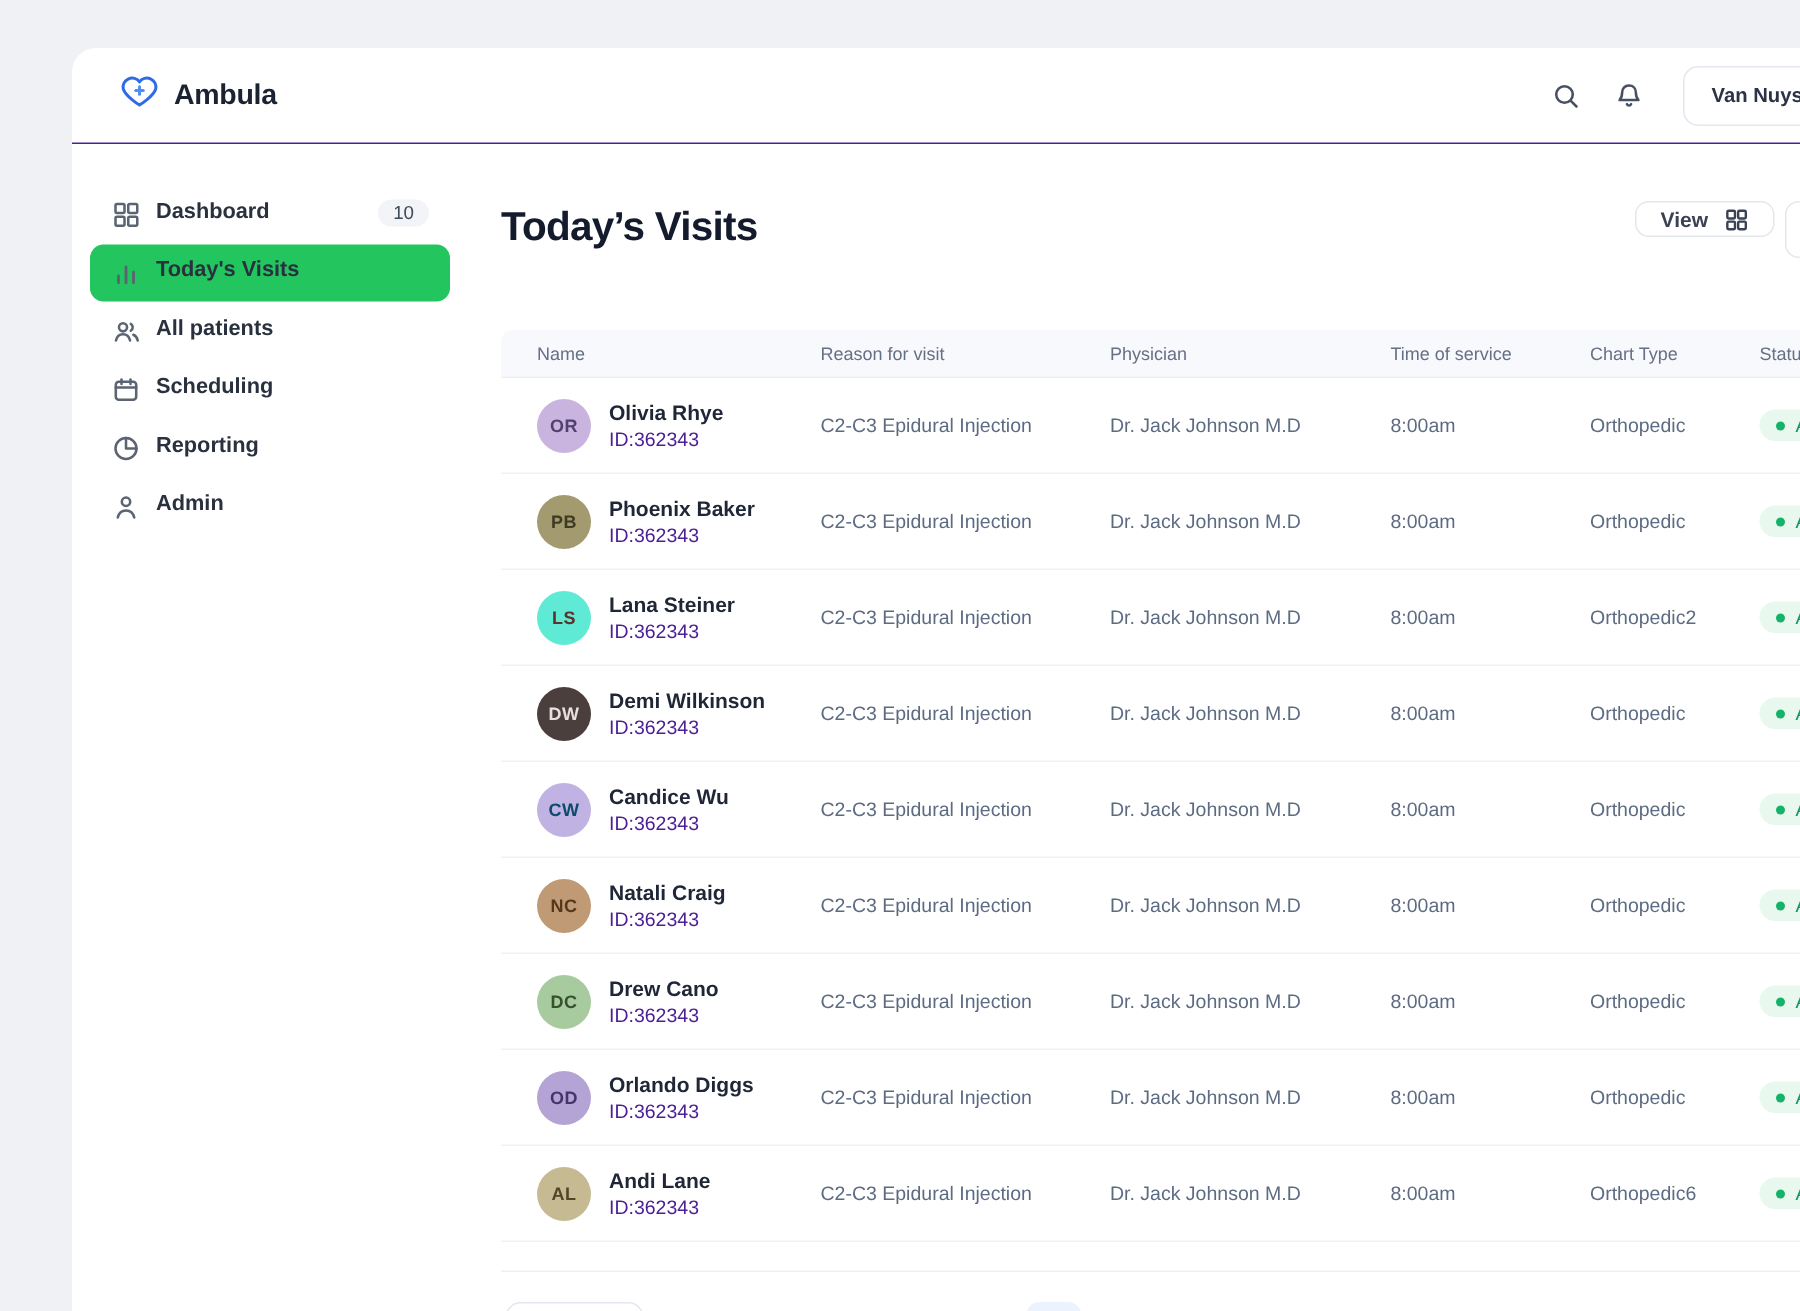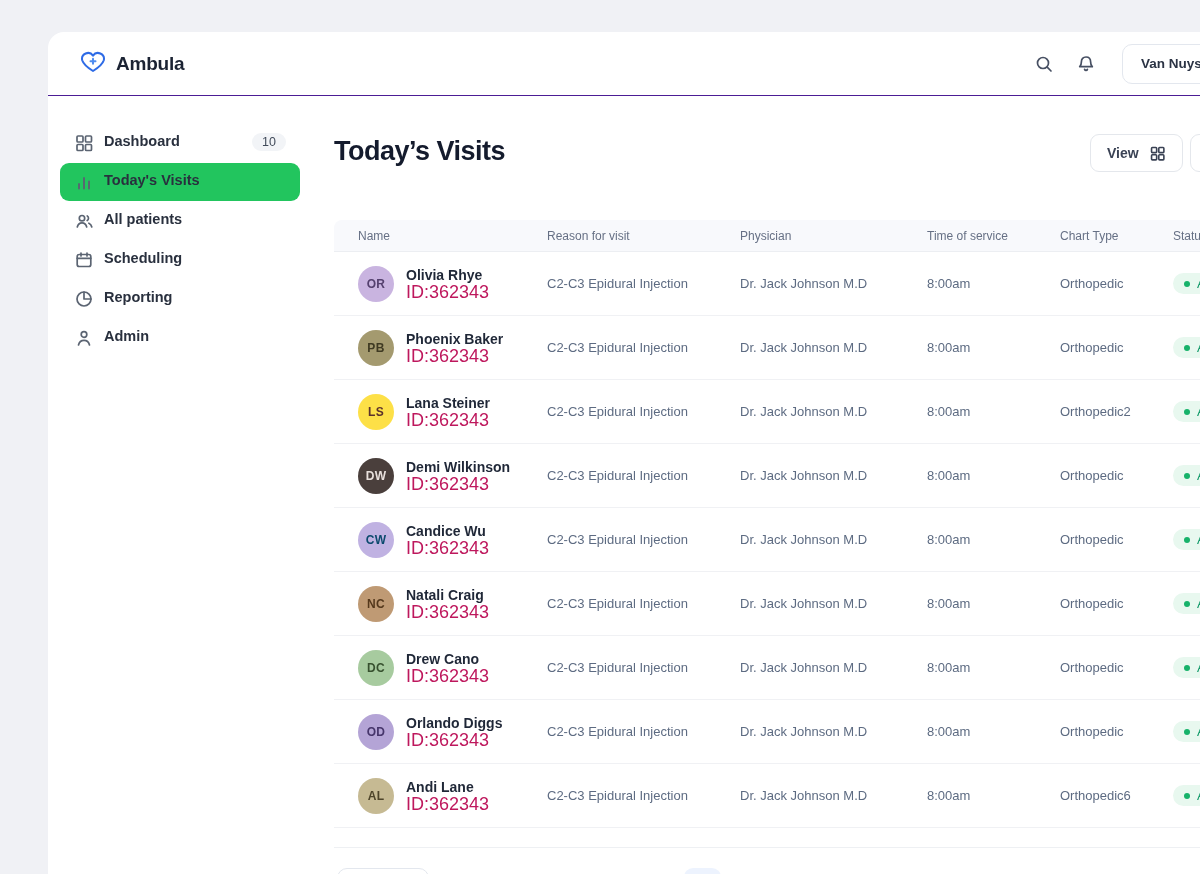--- a/index.html
+++ b/index.html
@@ -49,21 +49,21 @@
   .side-item .sicon { display:flex; color:#5b6472; }
   .side-badge {
     margin-left:auto; background:#f2f4f7; color:#414b5a;
     font-size:12.5px; font-weight:500; padding:2px 10px; border-radius:999px;
   }
   
   .content { flex:1; padding:40px 0 0 22px; position:relative; min-width:0; }
   .content-header { display:flex; align-items:flex-start; position:relative; height:40px; }
   .page-title { font-size:27px; font-weight:700; color:#141b2d; letter-spacing:-0.5px; }
   .view-btn {
-    position:absolute; left:756px; top:-2px; height:38px; padding:0 16px;
+    position:absolute; left:756px; top:-2px; height:24px; padding:0 16px;
     display:flex; align-items:center; gap:10px;
     background:#fff; border:1px solid #e4e7ec; border-radius:9px;
     font-family:inherit; font-size:14px; font-weight:600; color:#3a4254; cursor:pointer;
   }
   .sliver-btn {
     position:absolute; left:856px; top:-2px; height:38px; width:70px;
     background:#fff; border:1px solid #e4e7ec; border-radius:9px; cursor:pointer;
   }
   
   .table { margin-top:44px; width:920px; }
@@ -80,21 +80,21 @@
   .th:first-child { padding-left:24px; }
   .trow { height:64px; border-bottom:1px solid #f0f1f4; cursor:pointer; }
   .cell { font-size:13px; color:#5d6b82; }
   .name-cell { display:flex; align-items:center; gap:12px; padding-left:24px; }
   .avatar {
     width:36px; height:36px; border-radius:50%; flex:0 0 36px;
     display:flex; align-items:center; justify-content:center;
     font-size:12px; font-weight:700; letter-spacing:0.3px;
   }
   .p-name { font-size:14px; font-weight:700; color:#1f2737; line-height:18px; }
-  .p-id { font-size:18px; color:#be185d; line-height:17px; }
+  .p-id { font-size:13px; color:#4c1d95; line-height:17px; }
   .status-badge {
     display:inline-flex; align-items:center; gap:7px;
     background:#e8f8ef; border-radius:999px; padding:3px 11px;
     font-size:13px; font-weight:500; color:#0f9968; white-space:nowrap;
   }
   .status-dot { width:6px; height:6px; border-radius:50%; background:#17b26a; }
   
   .pager-divider { margin-top:19px; width:866px; border-top:1px solid #eef0f3; }
   .pager { position:relative; height:30px; margin-top:20px; }
   .prev-btn {
@@ -266,21 +266,21 @@
     <div class="cell">Orthopedic</div>
     <div class="cell">
       <span class="status-badge">
         <span class="status-dot"></span>
         <span>Active</span>
       </span>
     </div>
   </div>
             <div class="trow">
     <div class="name-cell">
-      <span class="avatar" style="background: #fde047; color: rgb(92, 50, 44);">LS</span>
+      <span class="avatar" style="background: #5eead4; color: rgb(92, 50, 44);">LS</span>
       <span>
         <div class="p-name">Lana Steiner</div>
         <div class="p-id">ID:362343</div>
       </span>
     </div>
     <div class="cell">C2-C3 Epidural Injection</div>
     <div class="cell">Dr. Jack Johnson M.D</div>
     <div class="cell">8:00am</div>
     <div class="cell">Orthopedic2</div>
     <div class="cell">

